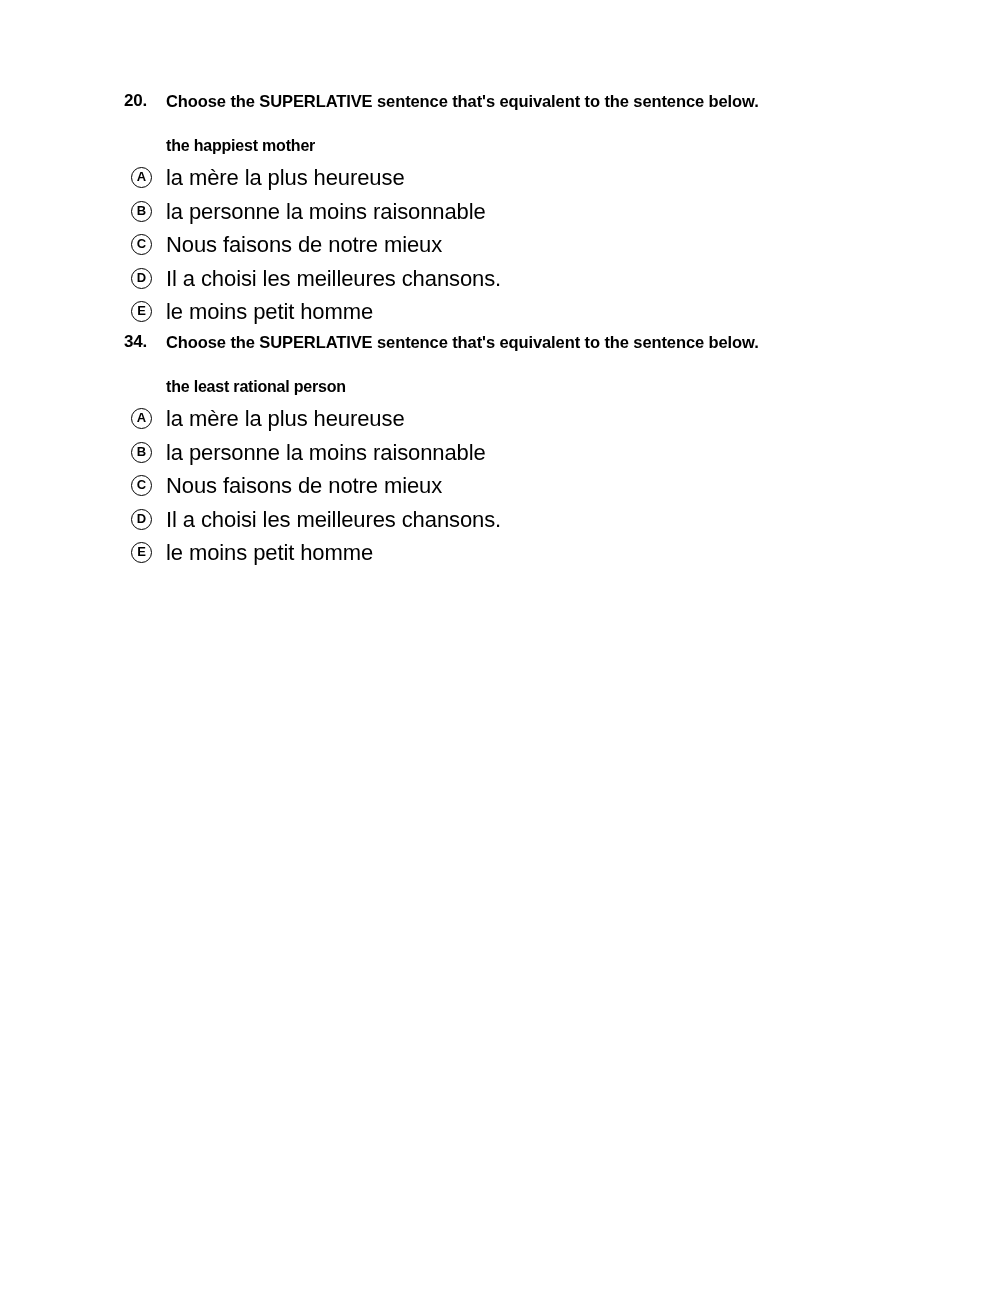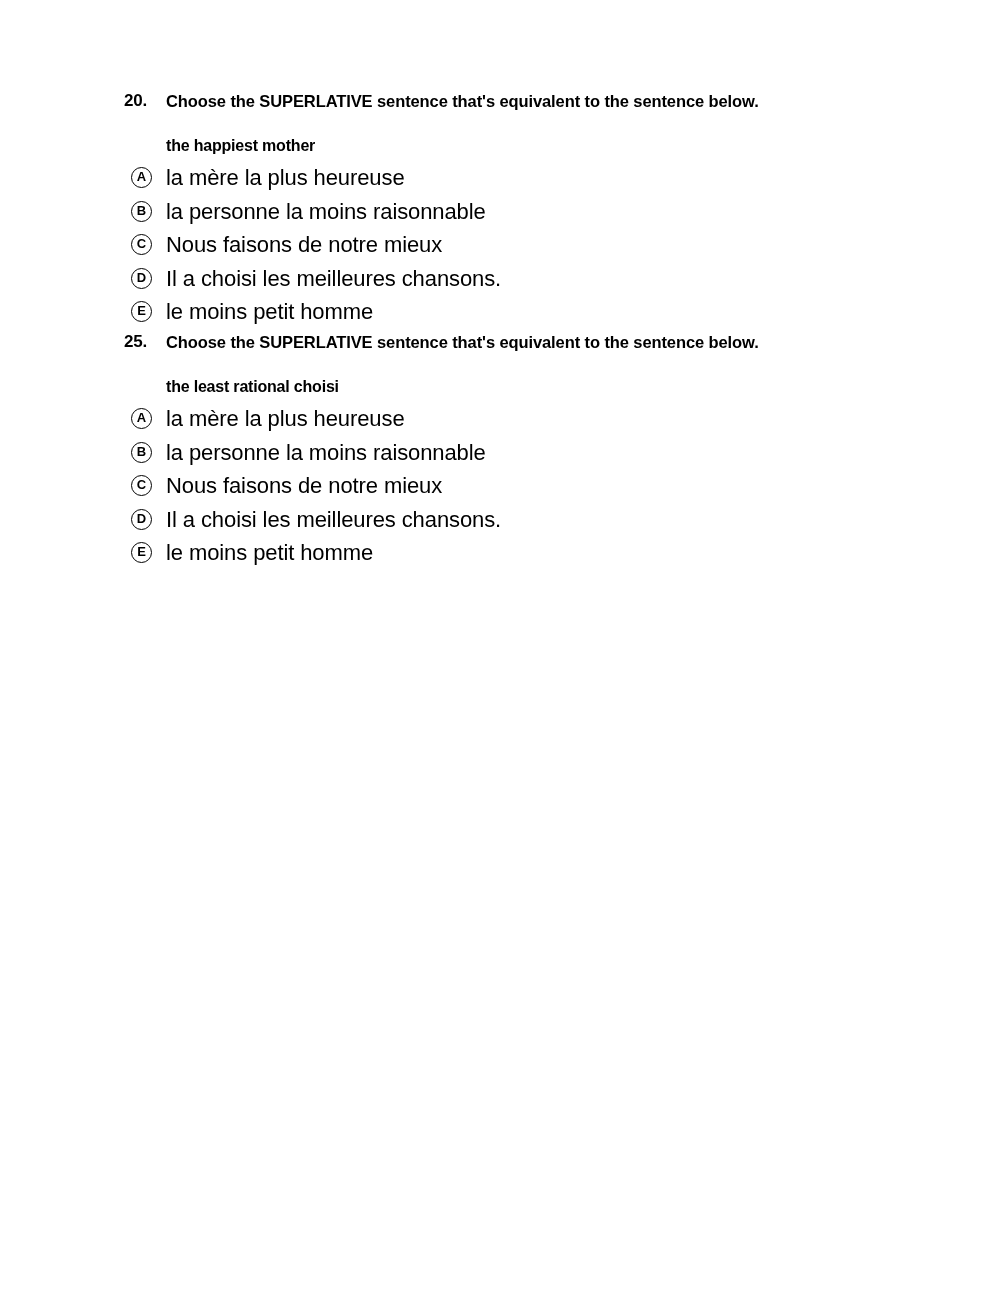--- a/index.html
+++ b/index.html
@@ -143,24 +143,24 @@
       </div>
       <div class="option-row">
         <span class="option-marker">E</span>
         <span class="option-text">le moins petit homme</span>
       </div>
     </div>
   </div>
 
   <div class="question-block" id="question-21">
     <div class="question-head">
-      <span class="question-number">25.</span>
+      <span class="question-number">34.</span>
       <span class="question-prompt">Choose the SUPERLATIVE sentence that's equivalent to the sentence below.</span>
     </div>
-    <div class="question-stem">the least rational choisi</div>
+    <div class="question-stem">the least rational person</div>
     <div class="options">
       <div class="option-row">
         <span class="option-marker">A</span>
         <span class="option-text">la mère la plus heureuse</span>
       </div>
       <div class="option-row">
         <span class="option-marker">B</span>
         <span class="option-text">la personne la moins raisonnable</span>
       </div>
       <div class="option-row">

